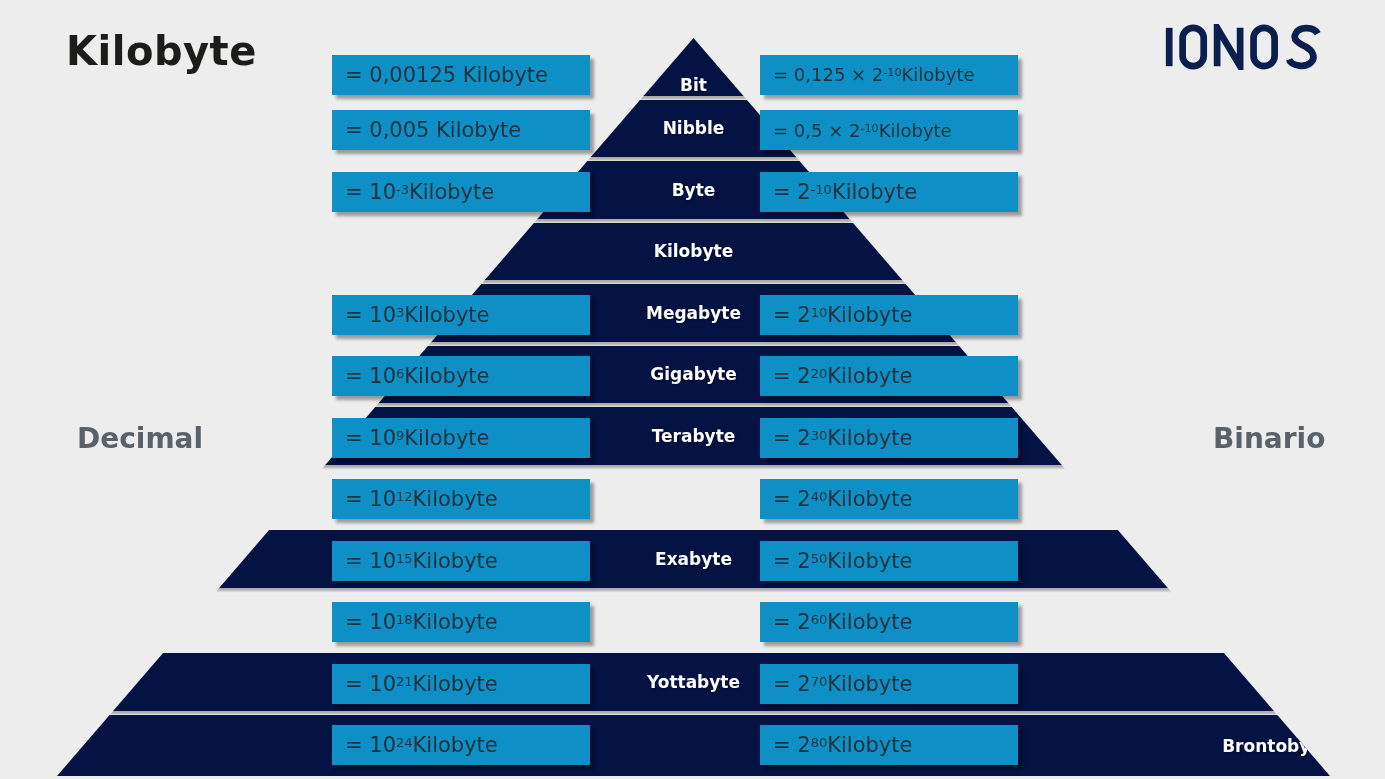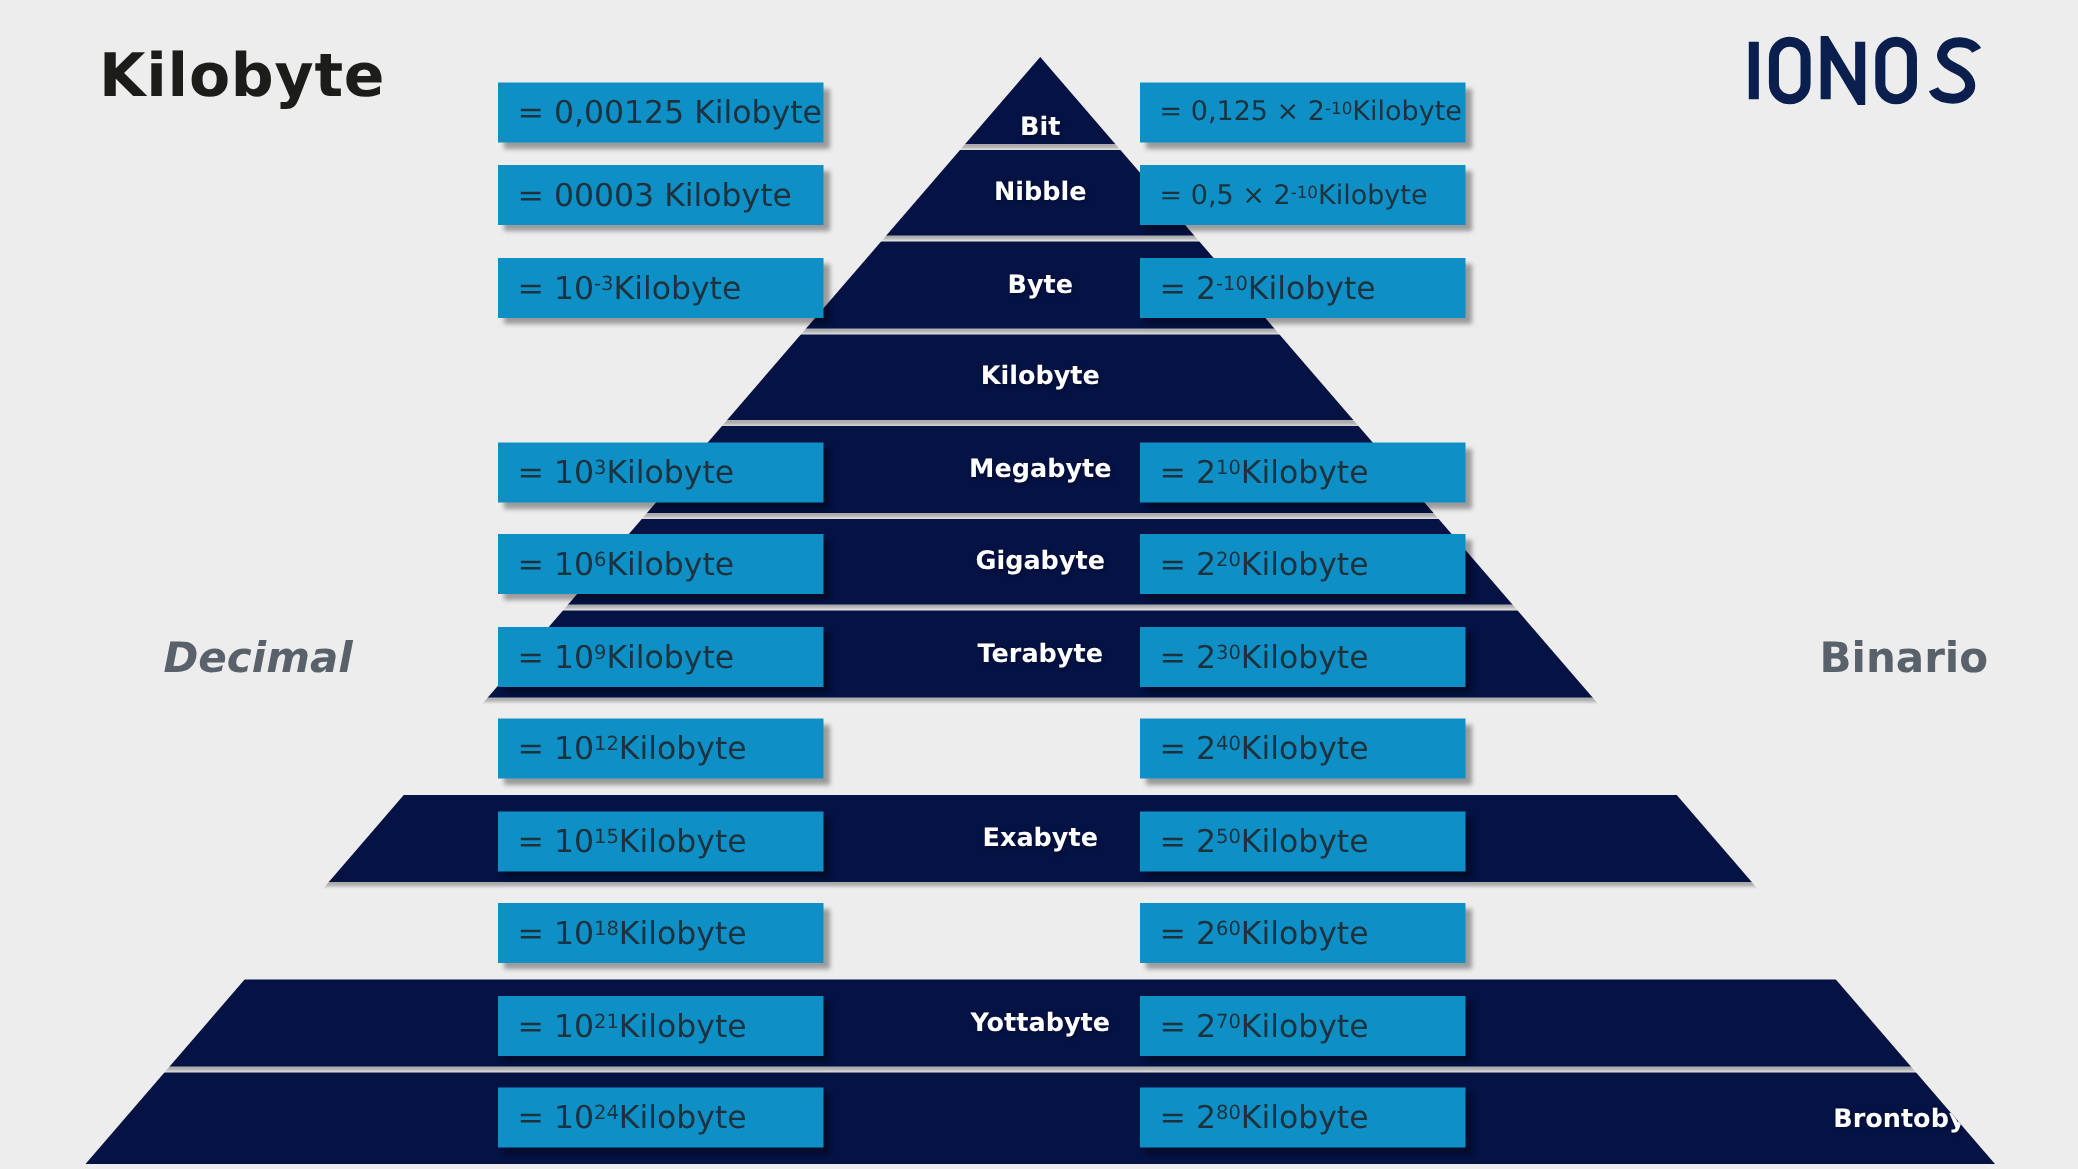--- a/index.html
+++ b/index.html
@@ -9,21 +9,21 @@
     font-family:"DejaVu Sans","Liberation Sans",sans-serif;
   }
   .title{
     position:absolute;left:66px;top:28px;
     font-size:40px;font-weight:bold;color:#1c1c1a;letter-spacing:0.5px;
   }
   .logo{position:absolute;left:1162px;top:24px;width:162px;height:46px;}
   .side-label{
     position:absolute;top:422px;font-size:28px;font-weight:bold;color:#59626b;
   }
-  .side-label.left{left:109px;font-style:italic;}
+  .side-label.left{left:77px;}
   .side-label.right{left:1213px;}
 
   
   .pyramid{
     position:absolute;left:57px;top:38px;width:1273px;height:738px;
     clip-path:polygon(50% 0,100% 100%,0 100%);
   }
   .band{
     position:absolute;left:0;width:100%;height:57.5px;
     top:calc(var(--i)*61.5px);
@@ -35,21 +35,21 @@
   .band.last{height:63px;justify-content:flex-end;}
   .row-label{
     color:#ffffff;font-weight:bold;font-size:17px;
     text-shadow:1px 1px 2px rgba(2,10,40,.65);
     white-space:nowrap;
   }
 
   .box{
     position:absolute;z-index:5;
     top:calc(48.75px + var(--i)*61.5px);
-    width:217px;height:40px;box-sizing:border-box;
+    width:258px;height:40px;box-sizing:border-box;
     background:#0e90c7;color:#1d323c;
     display:flex;align-items:center;padding-left:13px;
     font-size:21px;white-space:nowrap;
     box-shadow:4px 4px 3px rgba(0,0,0,.35);
   }
   .lbox{left:332px;}
   .rbox{left:760px;}
   .box.small{font-size:18px;}
   .box sup{font-size:0.62em;line-height:0;position:relative;top:-0.15em;}
   .box.nudge{transform:translateY(6px);}
@@ -102,21 +102,21 @@
       <span class="row-label">Brontobyte</span>
     </div>
 </div>
 
 <div class="box lbox nudge" style="--i:0">
     <span>= 0,00125 Kilobyte</span>
     <sup></sup>
     <span></span>
   </div>
 <div class="box lbox" style="--i:1">
-    <span>= 00003 Kilobyte</span>
+    <span>= 0,005 Kilobyte</span>
     <sup></sup>
     <span></span>
   </div>
 <div class="box lbox" style="--i:2">
     <span>= 10</span>
     <sup>-3</sup>
     <span> Kilobyte</span>
   </div>
 <div class="box lbox" style="--i:4">
     <span>= 10</span>

